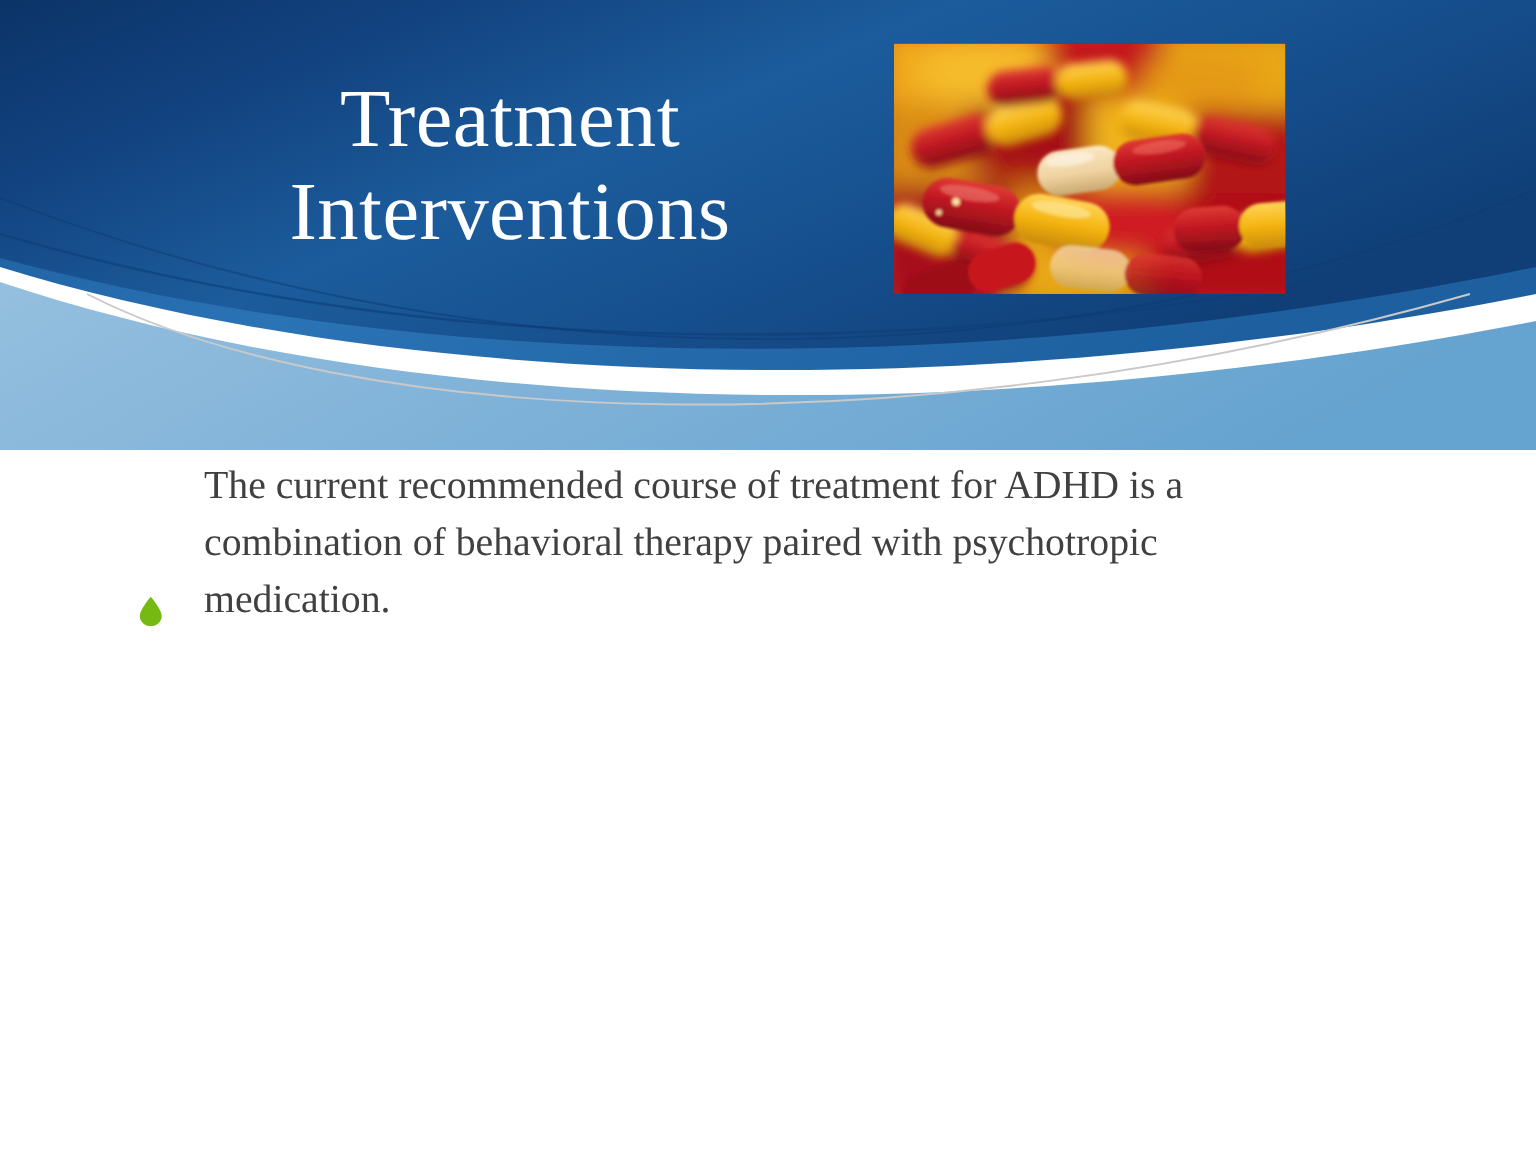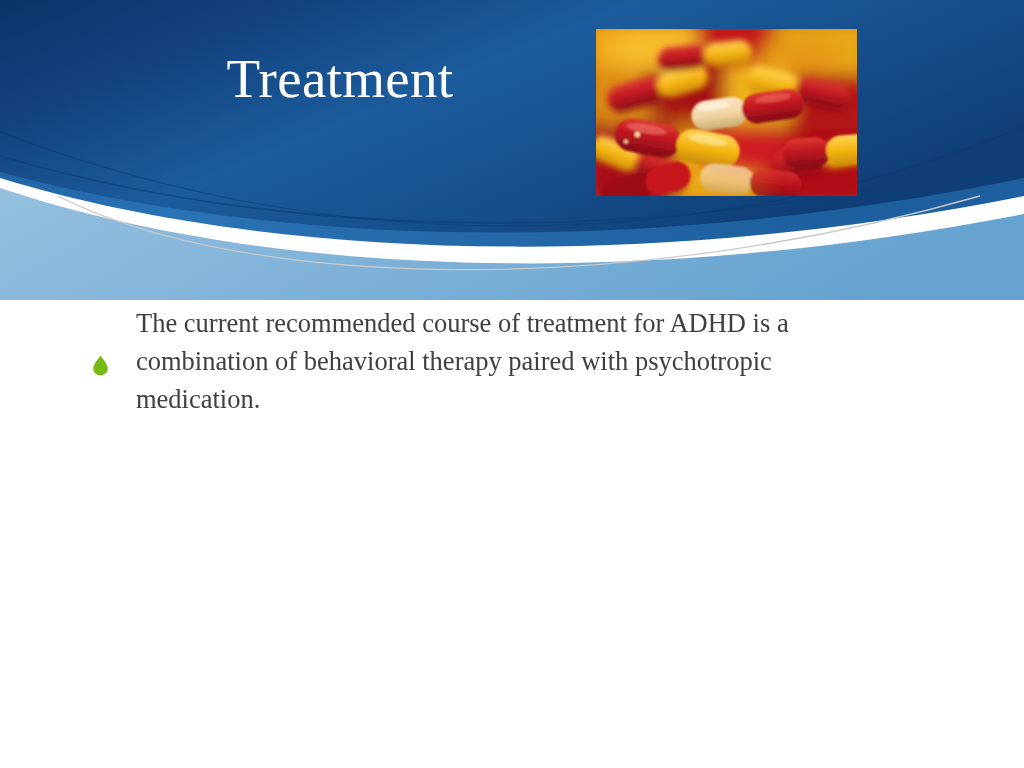--- a/index.html
+++ b/index.html
@@ -65,21 +65,21 @@
   
   .body-block {
     position:absolute;
     left:92px;
     top:304px;
     width:800px;
     z-index:4;
   }
   .bullet-row {
     display:flex;
-    align-items:center;
+    align-items:flex-end;
     margin-bottom:26px;
   }
   .bullet-marker {
     flex:0 0 auto;
     width:44px;
     padding-top:8px;
     display:flex;
     justify-content:flex-start;
   }
   .bullet-marker svg { display:block; }
@@ -128,20 +128,21 @@
 
       <path d="M-20,150 C260,236 640,258 1044,150" fill="none" stroke="#0e3f78" stroke-width="1.6" opacity="0.65"></path>
       <path d="M-20,124 C300,254 700,268 1044,118" fill="none" stroke="#0d3a70" stroke-width="1.2" opacity="0.5"></path>
 
       <path d="M58,196 C230,284 600,304 980,196" fill="none" stroke="#c9c9c9" stroke-width="1.3"></path>
     </svg>
   </div>
 
   <div class="title-block">
     <div class="title-line">Treatment</div>
+    <div class="title-line">Interventions</div>
   </div>
 
   <div class="picture-frame" title="Close-up photograph of red and yellow medication capsules">
     <svg viewBox="0 0 261 167" preserveAspectRatio="none" xmlns="http://www.w3.org/2000/svg">
       <defs>
         <filter id="blurBg">
             <feGaussianBlur stdDeviation="9"></feGaussianBlur>
           </filter>
         <filter id="blurMid">
             <feGaussianBlur stdDeviation="3.2"></feGaussianBlur>

